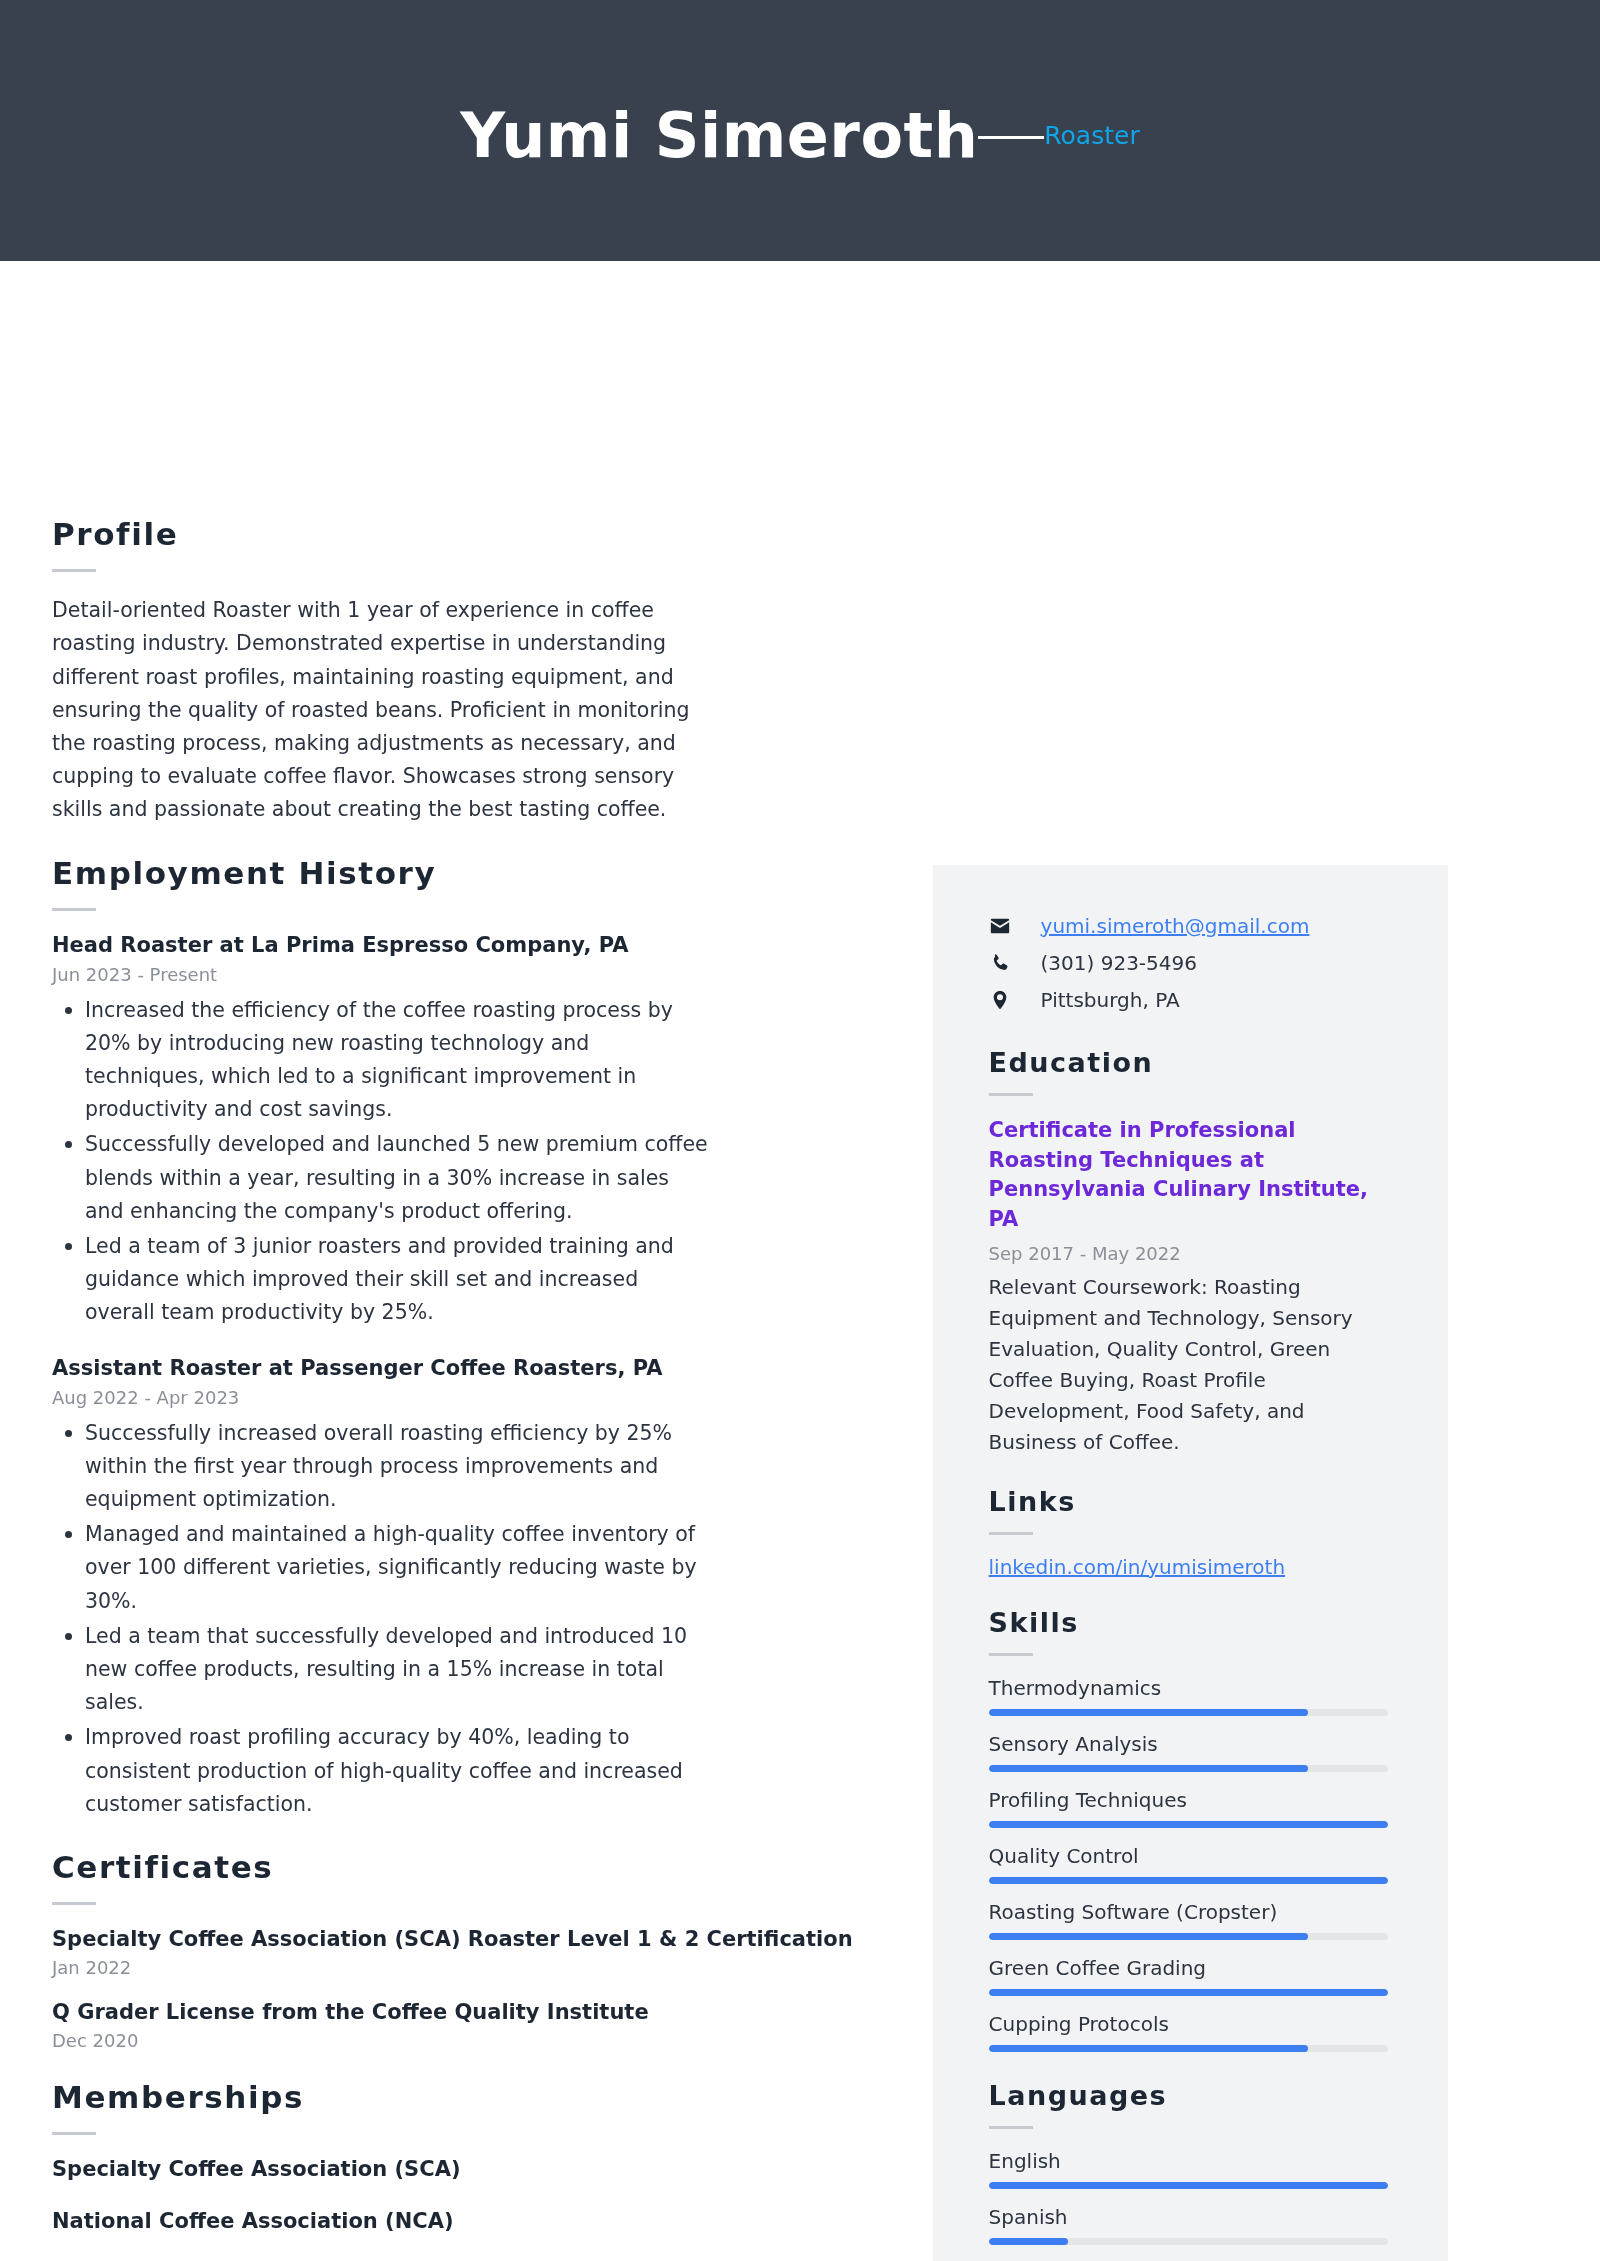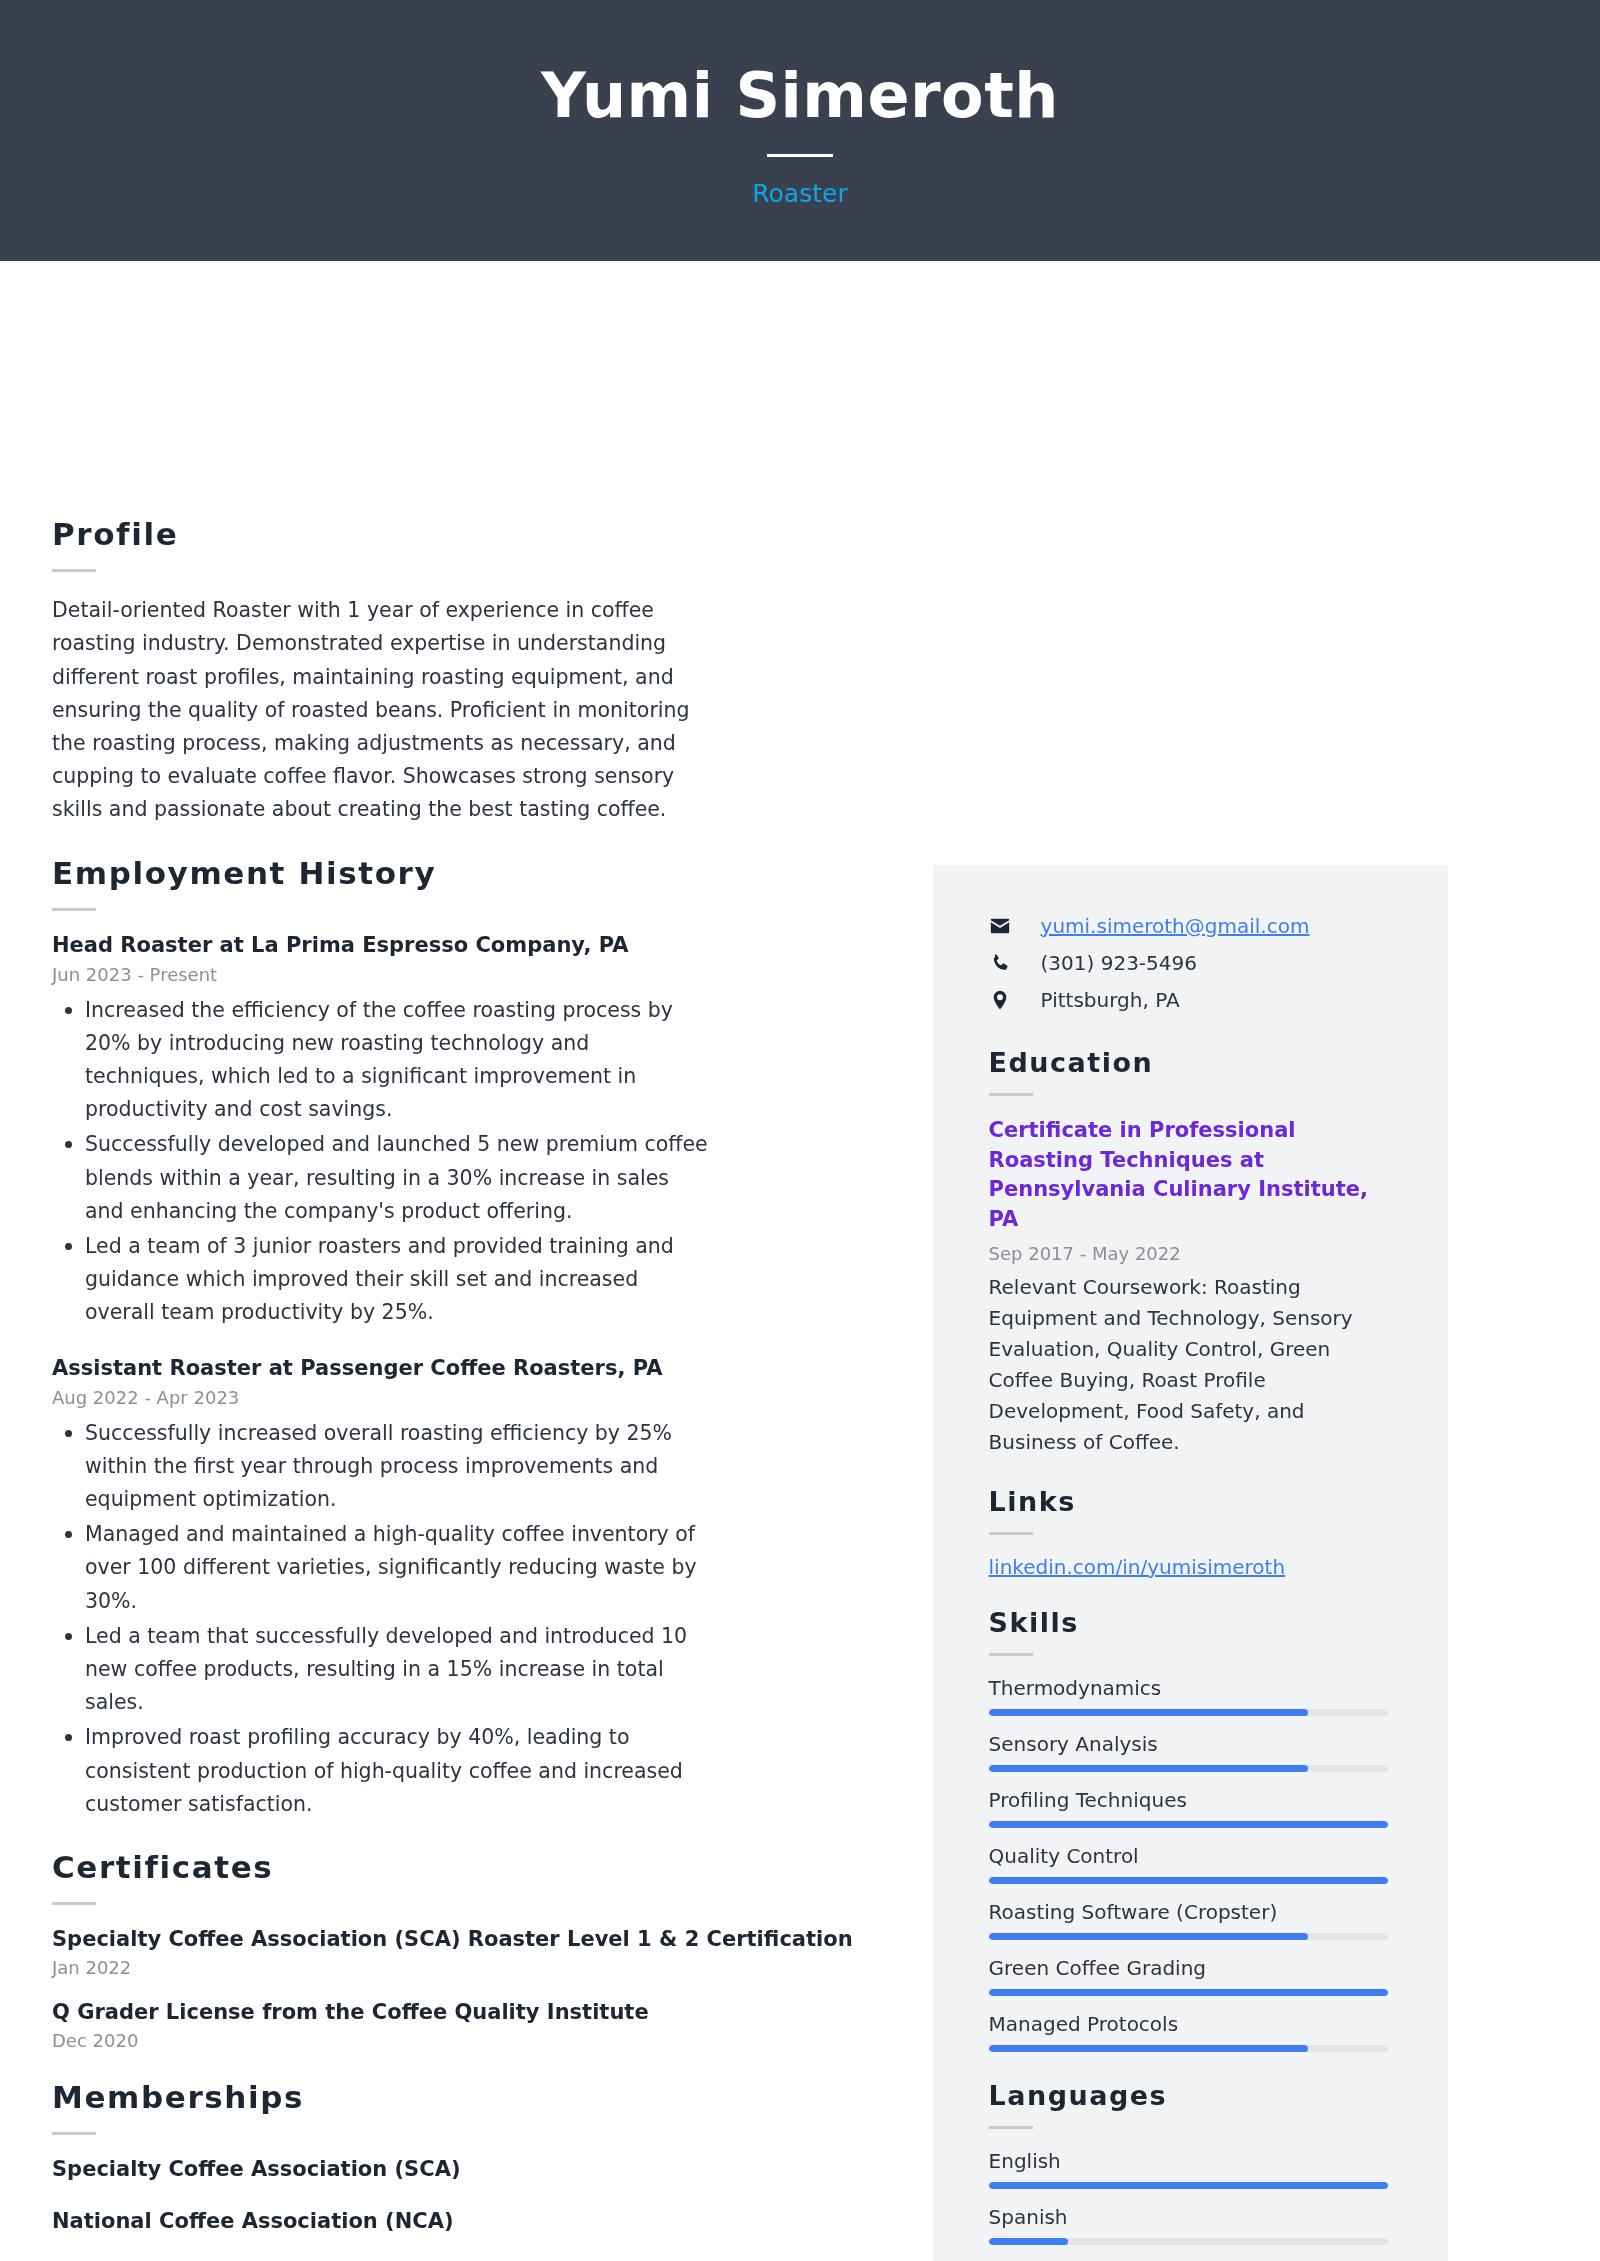--- a/index.html
+++ b/index.html
@@ -9,21 +9,21 @@
     font-family:"DejaVu Sans", sans-serif;
     color:#2b3440;
     overflow:hidden;
     position:relative;
   }
 
   
   .header {
     width:1600px; height:261px;
     background:#39414f;
-    display:flex; flex-direction:column;
+    display:flex; flex-direction:row;
     align-items:center; justify-content:center;
     padding-top:10px;
   }
   .header-name {
     color:#ffffff;
     font-size:62px;
     font-weight:700;
     letter-spacing:0.5px;
     line-height:1.05;
     text-align:center;
@@ -330,21 +330,21 @@
               <div class="bar-fill" style="width: 80%;"></div>
             </div>
           </div>
           <div class="bar-item">
             <div class="bar-label">Green Coffee Grading</div>
             <div class="bar-track">
               <div class="bar-fill" style="width: 100%;"></div>
             </div>
           </div>
           <div class="bar-item">
-            <div class="bar-label">Managed Protocols</div>
+            <div class="bar-label">Cupping Protocols</div>
             <div class="bar-track">
               <div class="bar-fill" style="width: 80%;"></div>
             </div>
           </div>
         </div>
     </div>
 
     <div class="section">
       <div class="sec-head">Languages</div>
       <div class="sec-rule"></div>

